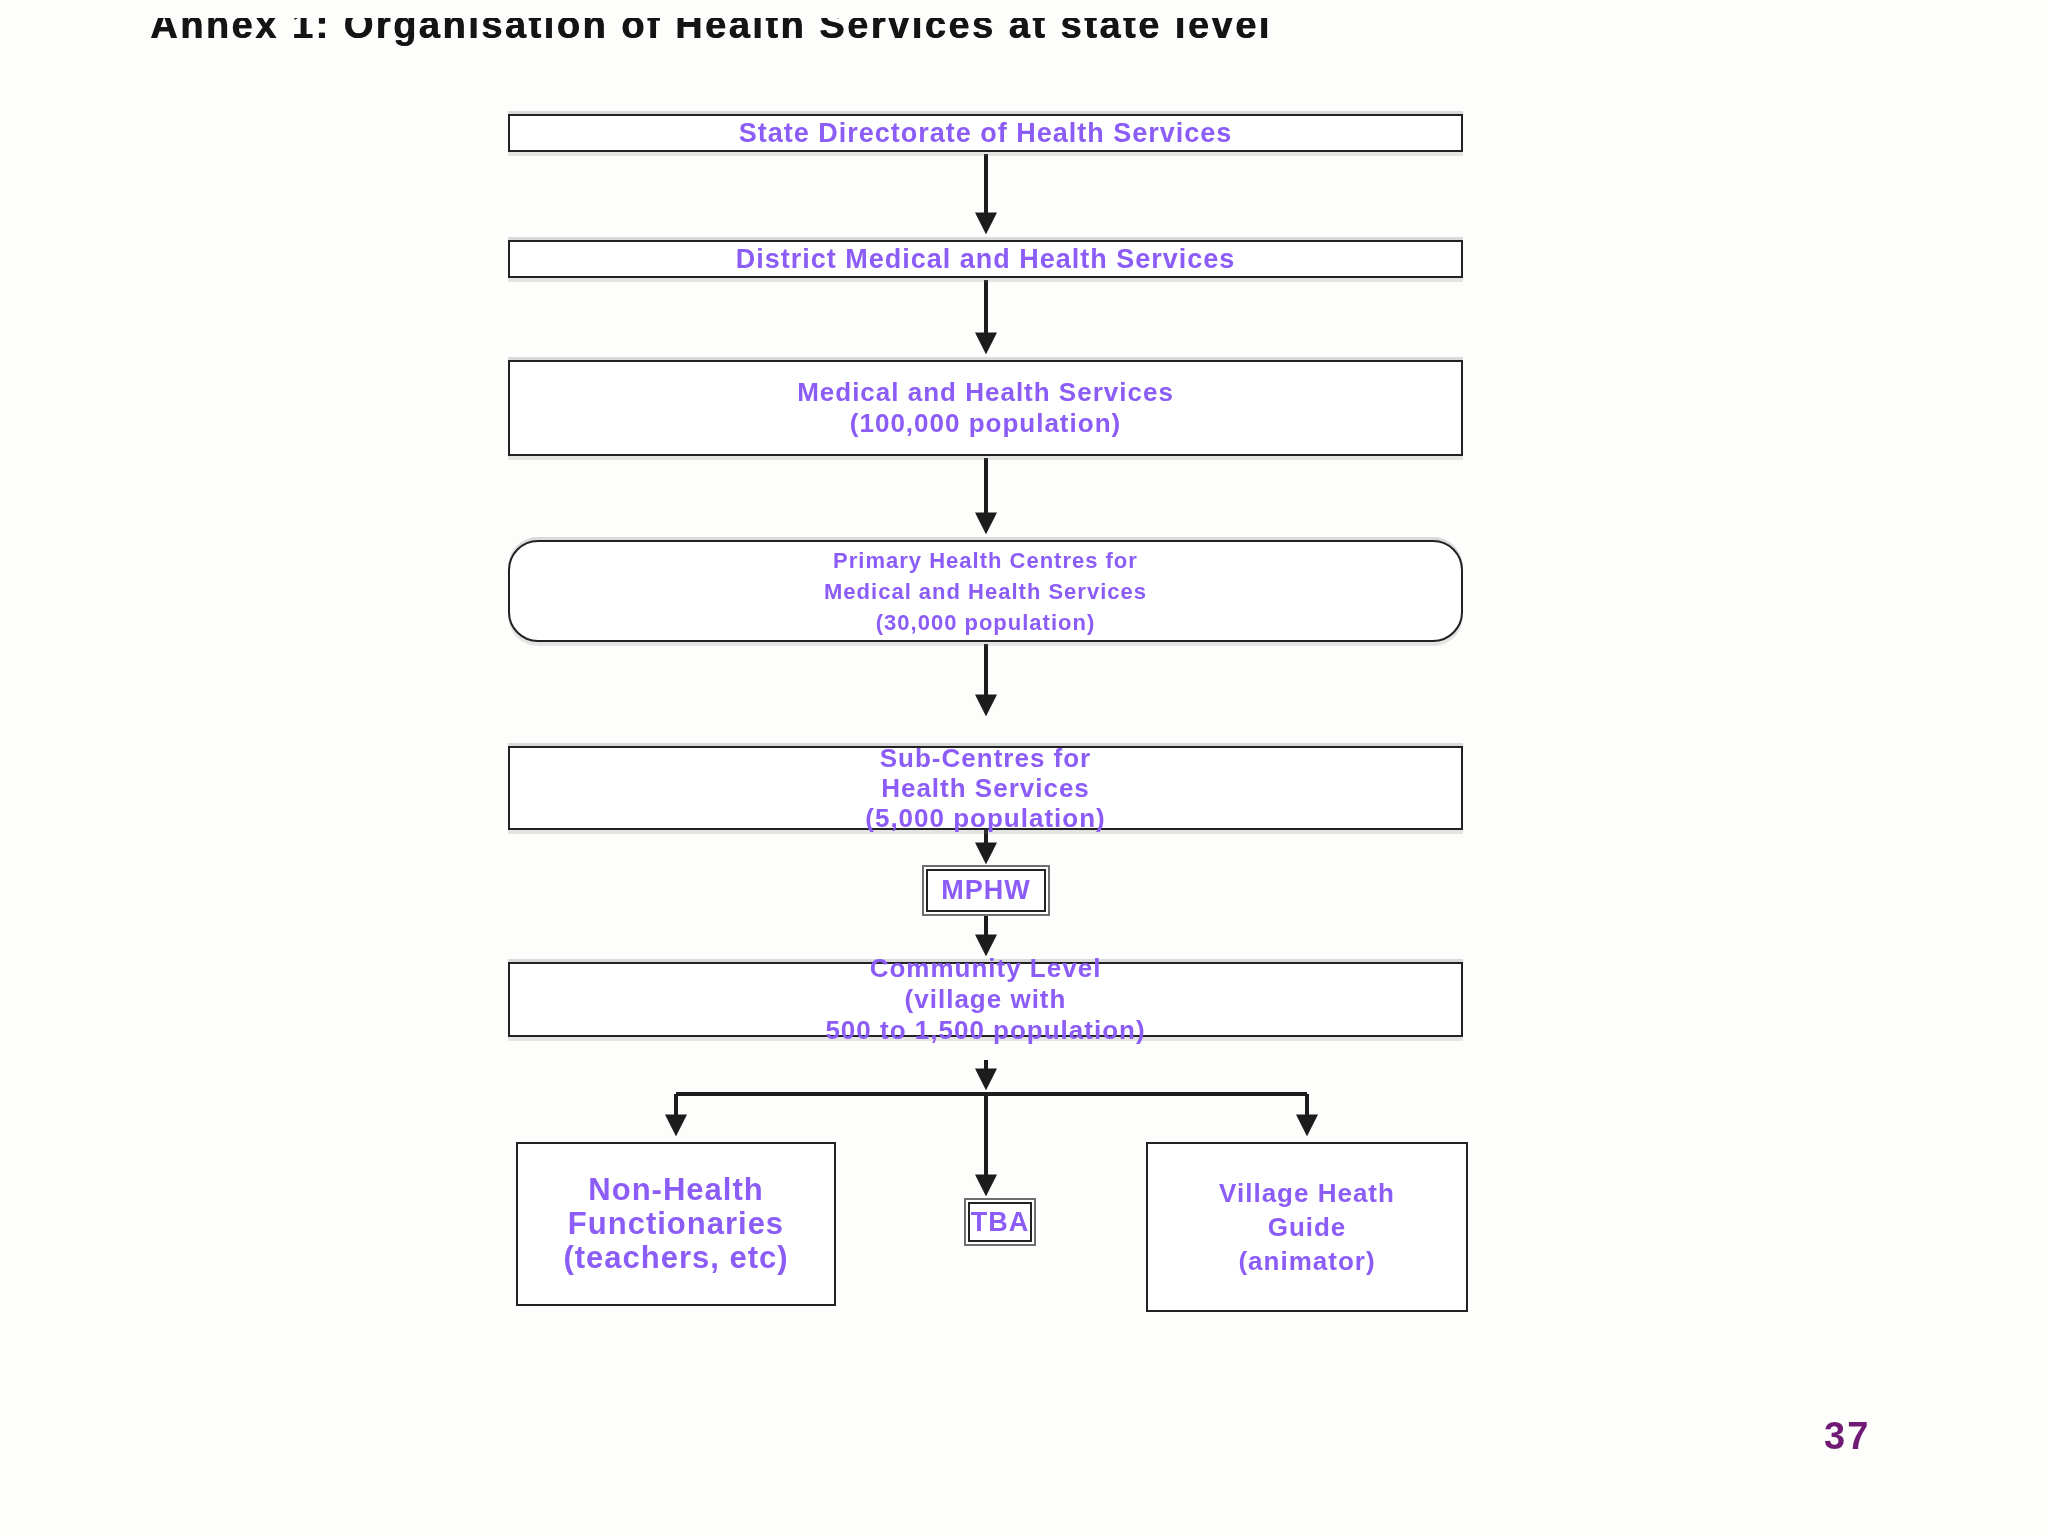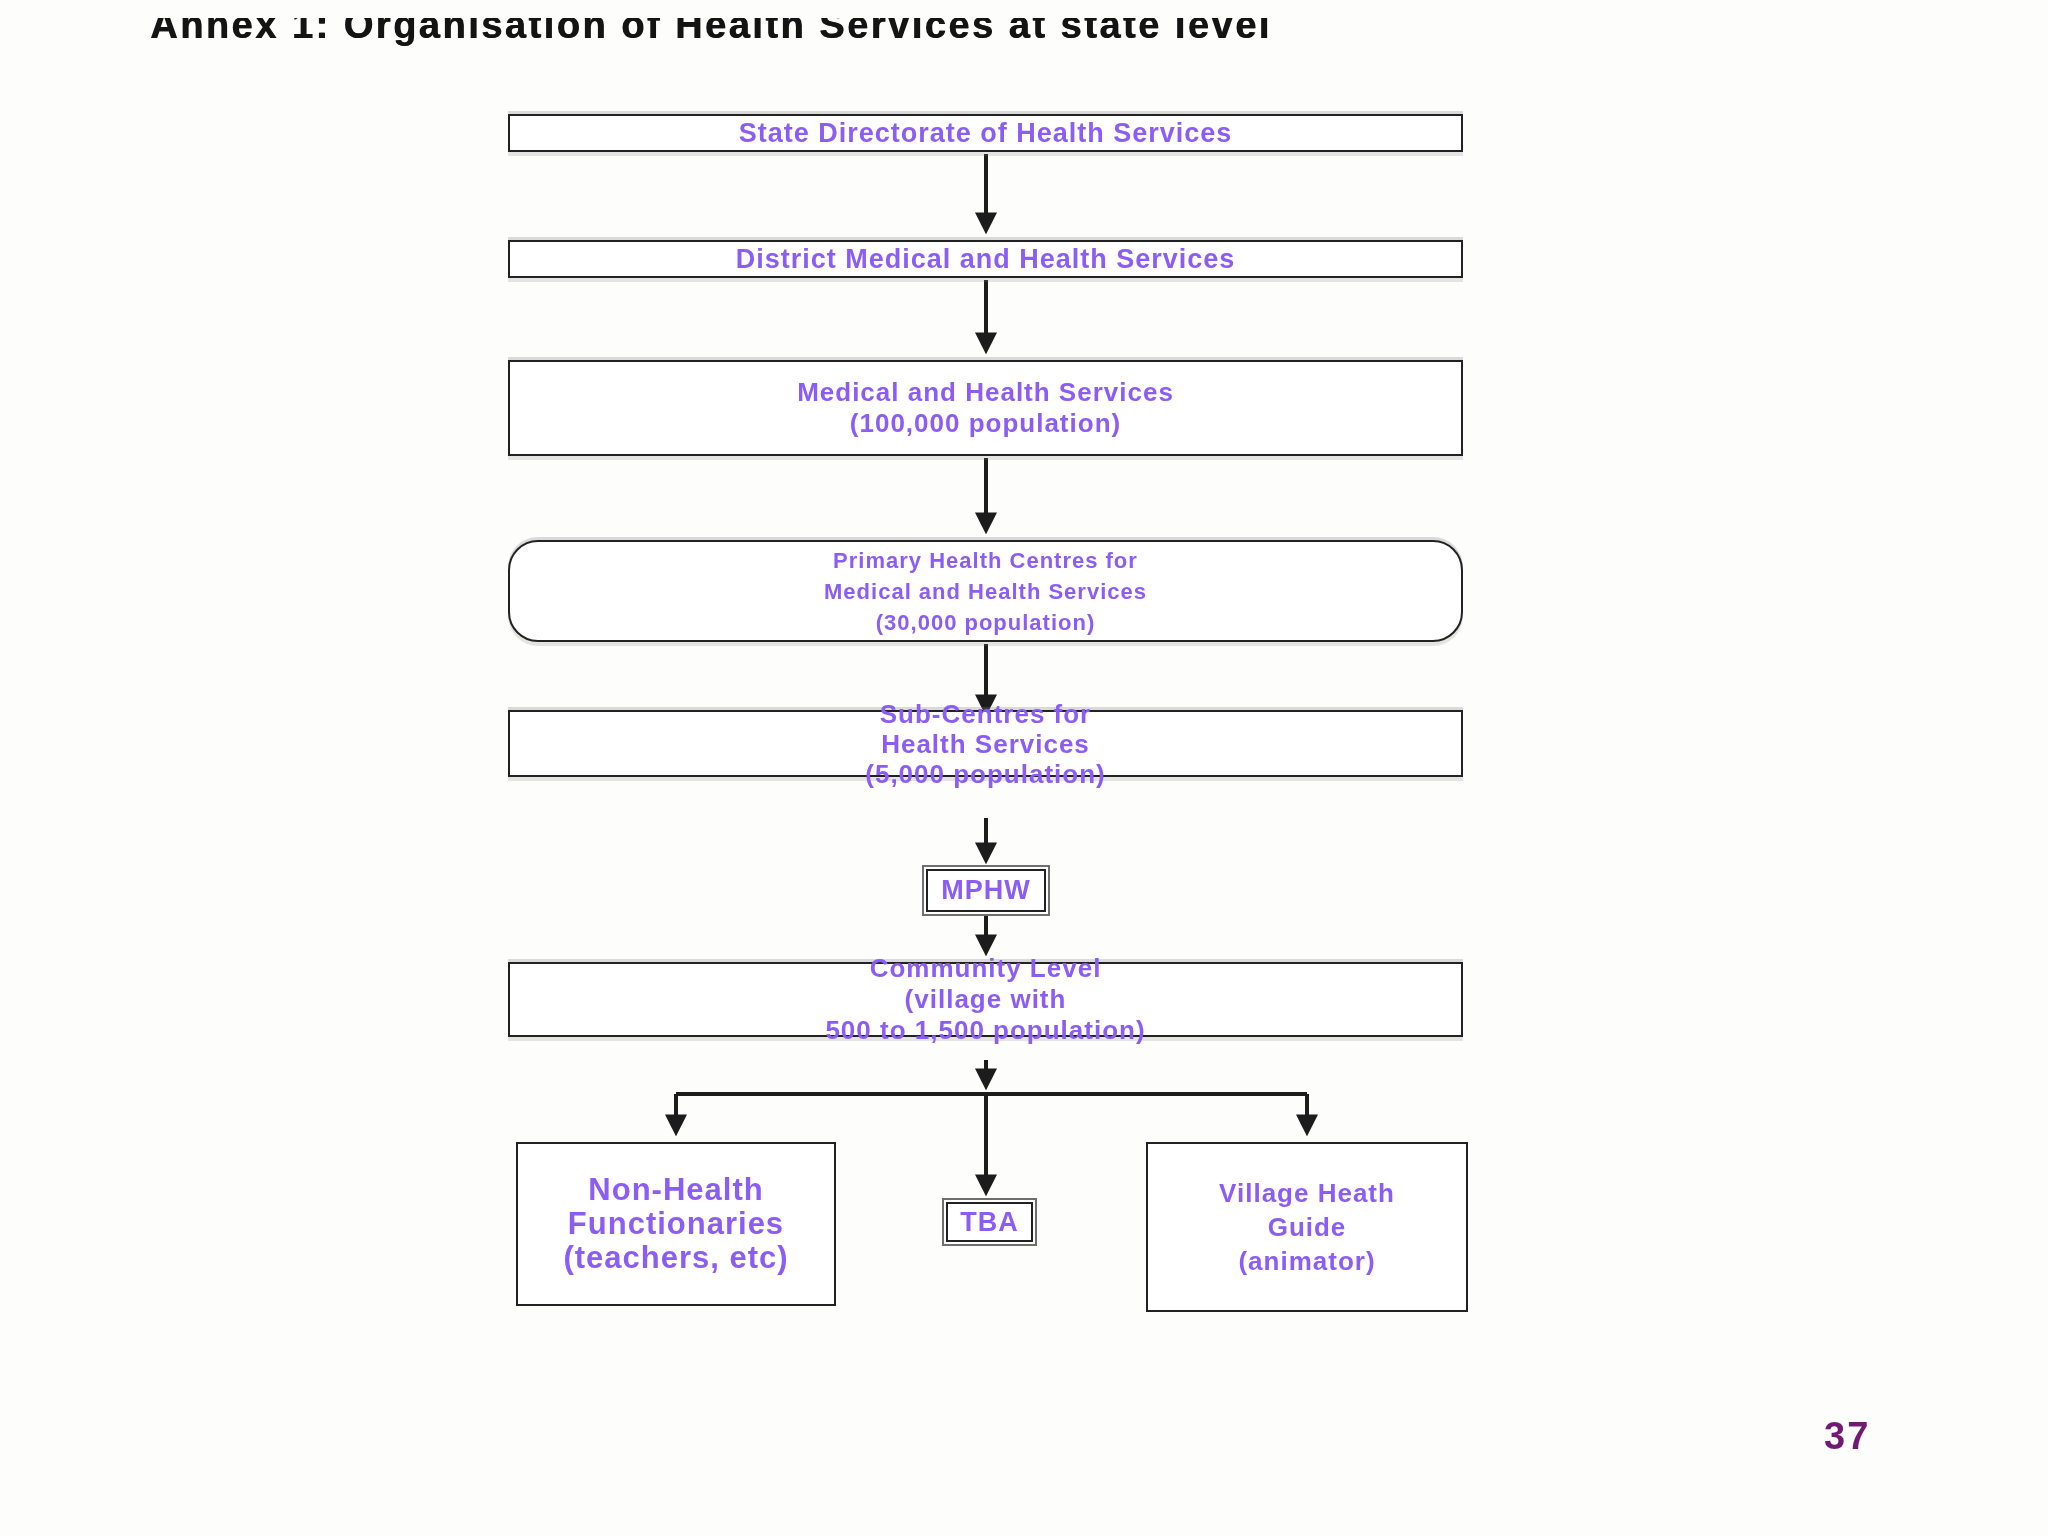--- a/index.html
+++ b/index.html
@@ -66,25 +66,25 @@
   }
   .node.small {
     box-shadow: 0 0 0 2px #ffffff, 0 0 0 4px #6f6f6f;
   }
   .nline { width: 100%; }
 
   #n-state      { top: 114px;  height: 38px;  font-size: 27px; }
   #n-district   { top: 240px;  height: 38px;  font-size: 27px; }
   #n-chc        { top: 360px;  height: 96px;  font-size: 26px; line-height: 31px; }
   #n-phc        { top: 540px;  height: 102px; font-size: 22px; line-height: 31px; border-radius: 30px; }
-  #n-sub        { top: 710px;  height: 67px;  font-size: 26px; line-height: 30px; justify-content: center; }
+  #n-sub        { top: 746px;  height: 84px;  font-size: 26px; line-height: 30px; justify-content: center; }
   #n-mphw       { left: 926px;  top: 869px;  width: 120px; height: 43px; font-size: 27px; }
   #n-community  { top: 962px;  height: 75px;  font-size: 26px; line-height: 31px; }
   #n-nonhealth  { left: 516px;  top: 1142px; width: 320px; height: 164px; font-size: 31px; line-height: 34px; }
-  #n-tba        { left: 946px;  top: 1202px; width: 87px;  height: 40px; font-size: 27px; }
+  #n-tba        { left: 968px;  top: 1202px; width: 64px;  height: 40px; font-size: 27px; }
   #n-vhg        { left: 1146px; top: 1142px; width: 322px; height: 170px; font-size: 26px; line-height: 34px; }
 
   
   .page-num {
     position: absolute;
     left: 1824px;
     top: 1415px;
     font-size: 38px;
     font-weight: 700;
     letter-spacing: 2px;

